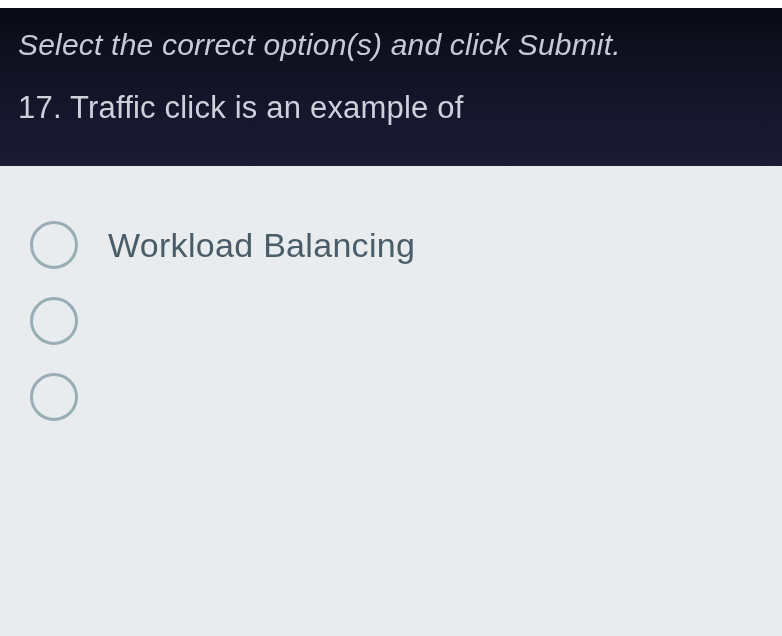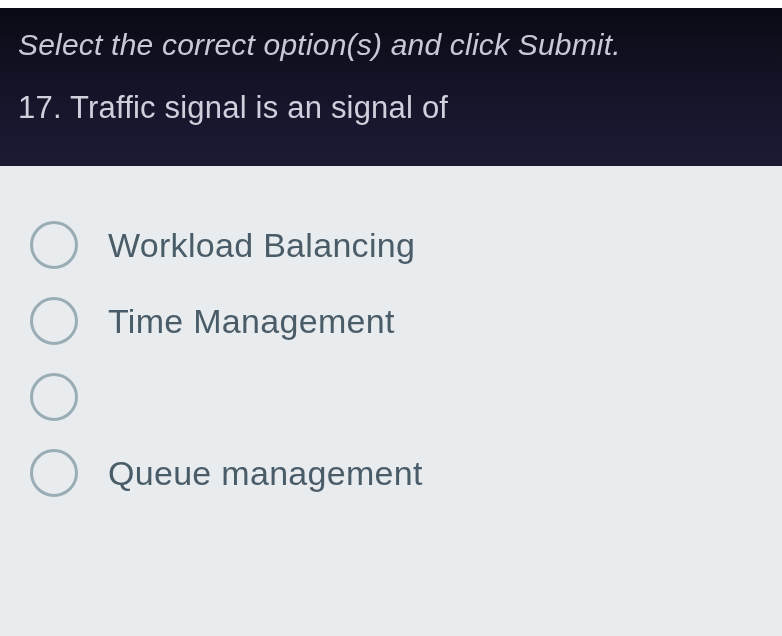--- a/index.html
+++ b/index.html
@@ -60,33 +60,28 @@
     letter-spacing: 0.3px;
   }
 </style>
 </head>
 <body>
 
 <div class="header">
   <div class="instruction">Select the correct option(s) and click Submit.</div>
   <div class="question-line">
     <span>17.</span>
-    <span>Traffic signal is an signal of</span>
+    <span>Traffic click is an example of</span>
   </div>
 </div>
 
 <div class="options-area">
   <div class="option">
     <div class="radio"></div>
     <div class="option-label">Workload Balancing</div>
   </div>
   <div class="option">
     <div class="radio"></div>
-    <div class="option-label">Time Management</div>
   </div>
   <div class="option">
     <div class="radio"></div>
   </div>
-  <div class="option">
-    <div class="radio"></div>
-    <div class="option-label">Queue management</div>
-  </div>
 </div>
 
 </body></html>

